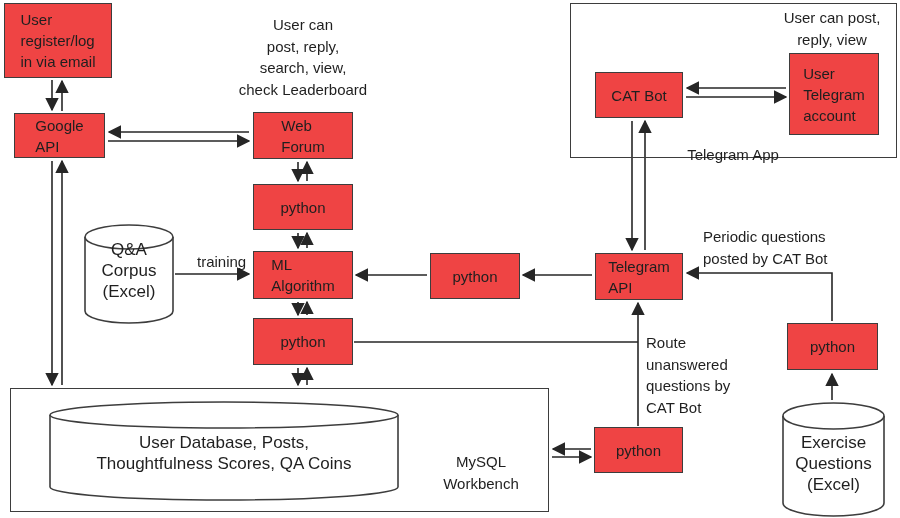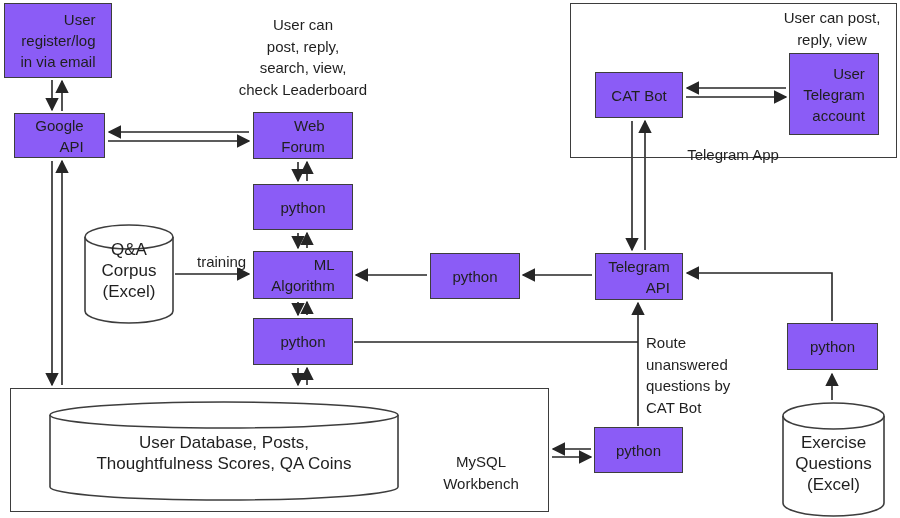--- a/index.html
+++ b/index.html
@@ -2,22 +2,22 @@
 <html><head>
 <meta charset="utf-8">
 <style>
   html,body{margin:0;padding:0;background:#fff;}
   #canvas{
     position:relative;width:900px;height:518px;background:#ffffff;
     font-family:"Liberation Sans", sans-serif;color:#1f1f1f;overflow:hidden;
   }
   #wires{position:absolute;left:0;top:0;width:900px;height:518px;}
   .box{
-    position:absolute;background:#8b5cf6;border:1.6px solid #3d3d3d;
-    display:flex;align-items:center;justify-content:center;text-align:right;
+    position:absolute;background:#ef4444;border:1.6px solid #3d3d3d;
+    display:flex;align-items:center;justify-content:center;text-align:left;
     font-size:15px;line-height:21px;white-space:pre-line;box-sizing:border-box;
   }
   .container-box{
     position:absolute;background:transparent;border:1.6px solid #3d3d3d;
     box-sizing:border-box;
   }
   .freetext{
     position:absolute;font-size:15px;line-height:21.5px;white-space:pre-line;
   }
   .center{text-align:center;}
@@ -135,19 +135,21 @@
   <div class="cyl-label" style="left:783px;top:432px;width:101px;">Exercise
 Questions
 (Excel)</div>
 
   <div class="freetext center" style="left:218px;top:14px;width:170px;">User can
 post, reply,
 search, view,
 check Leaderboard</div>
   <div class="freetext center" style="left:762px;top:7px;width:140px;">User can post,
 reply, view</div>
+  <div class="freetext" style="left:703px;top:226px;width:190px;">Periodic questions
+posted by CAT Bot</div>
   <div class="freetext" style="left:646px;top:332px;width:110px;">Route
 unanswered
 questions by
 CAT Bot</div>
   <div class="freetext" style="left:181px;top:251px;width:64px;margin-left:16px;">training</div>
 
 </div>
 
 </body></html>

